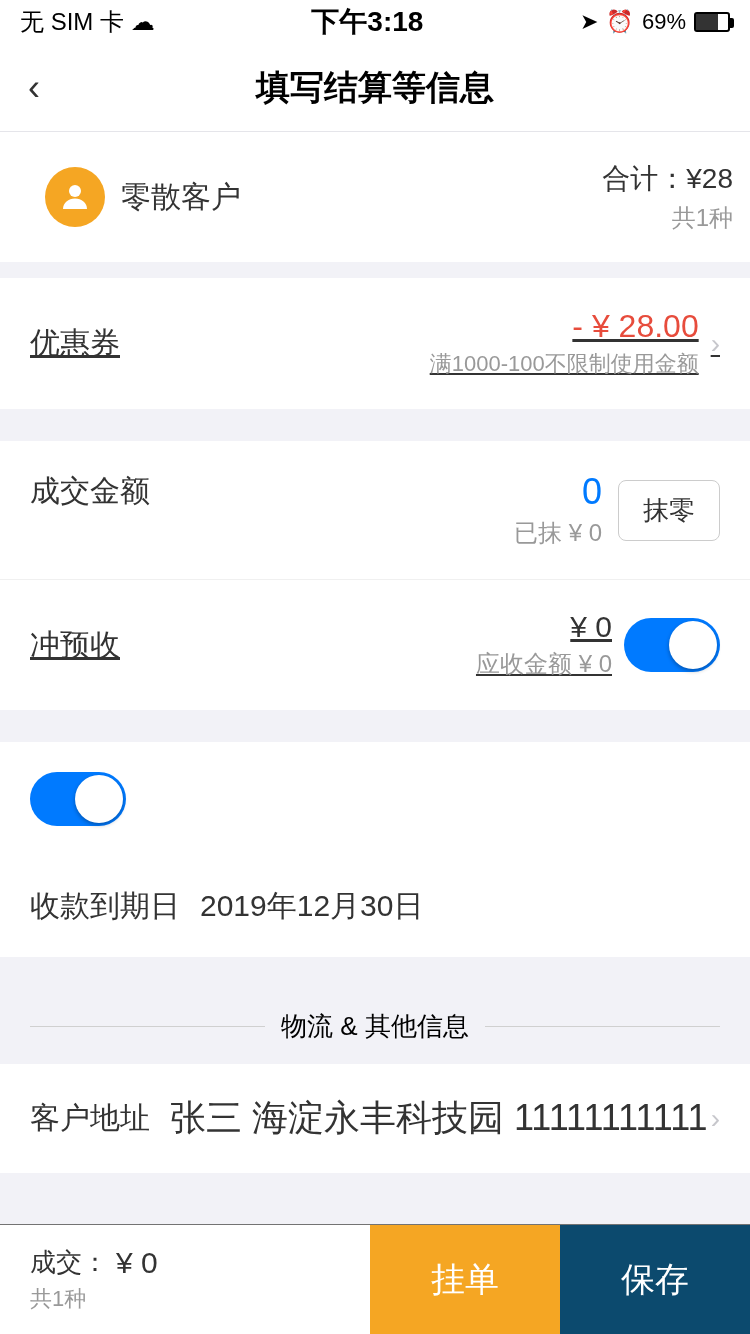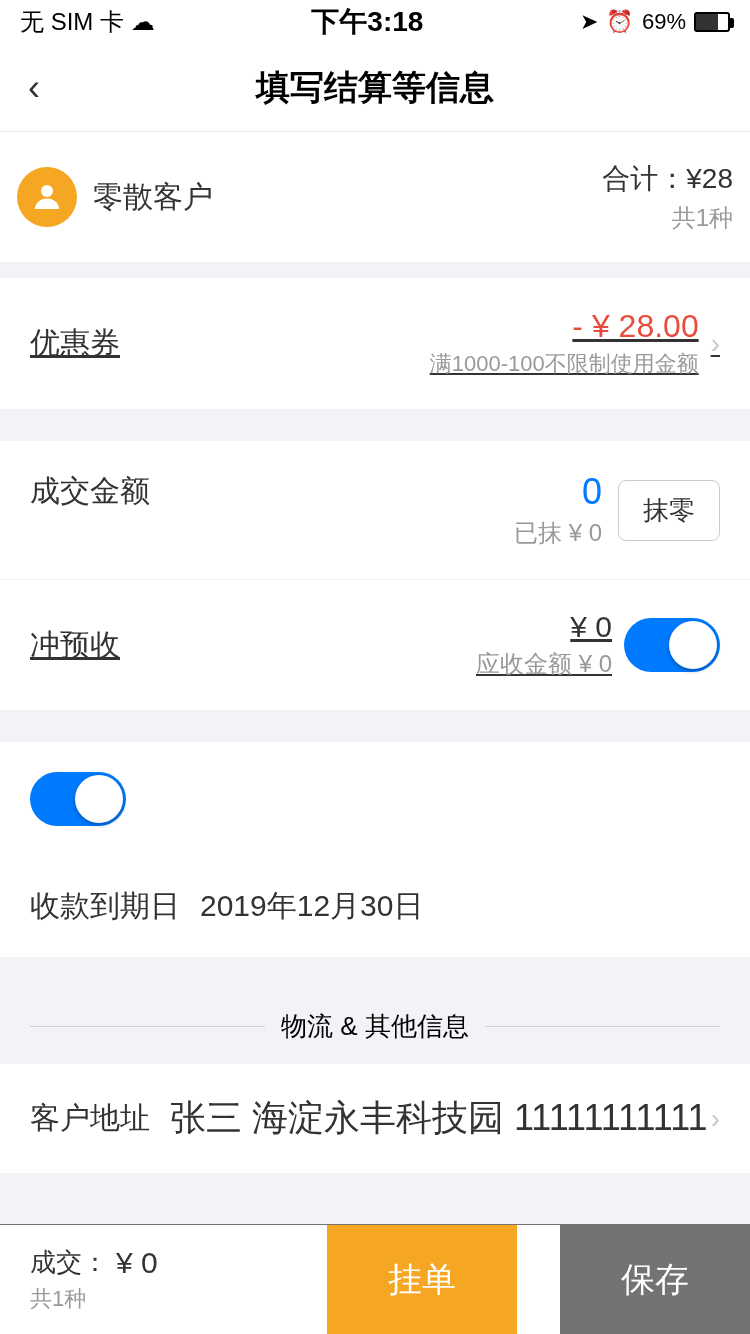--- a/index.html
+++ b/index.html
@@ -65,20 +65,21 @@
       margin-bottom: 16px;
     }
 
     
     .customer-row {
       display: flex;
       align-items: center;
       justify-content: space-between;
       padding: 28px 17px;
       background: #fff;
+      margin-left: 28px;
     }
     .customer-left {
       display: flex;
       align-items: center;
       gap: 16px;
     }
     .customer-avatar {
       width: 60px;
       height: 60px;
       border-radius: 50%;
@@ -310,21 +311,21 @@
       height: 110px;
       display: flex;
       align-items: center;
       justify-content: center;
       font-size: 34px;
       font-weight: 500;
       color: #fff;
       cursor: pointer;
     }
     .btn-hang { background: #f5a623; }
-    .btn-save { background: #737373; margin-left: 43px; }
+    .btn-save { background: #0c4a6e; }
 
     
     .person-icon {
       width: 36px;
       height: 36px;
       fill: #fff;
     }
   </style>
 </head>
 <body>

